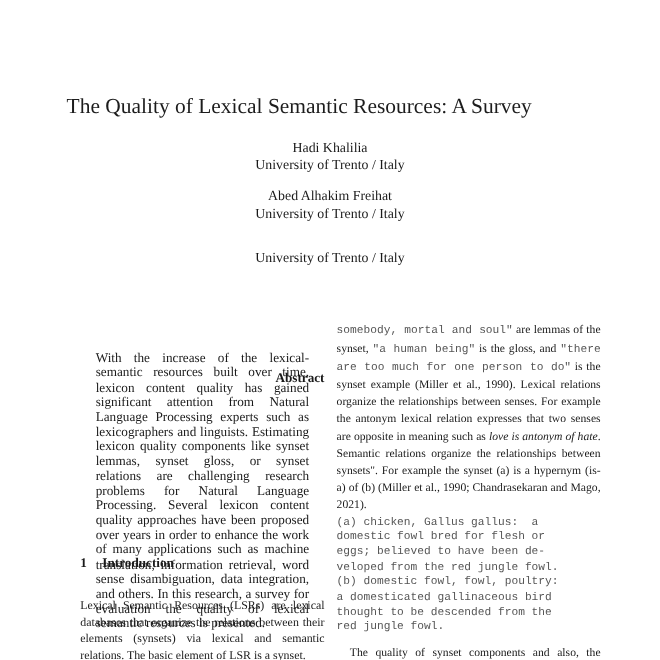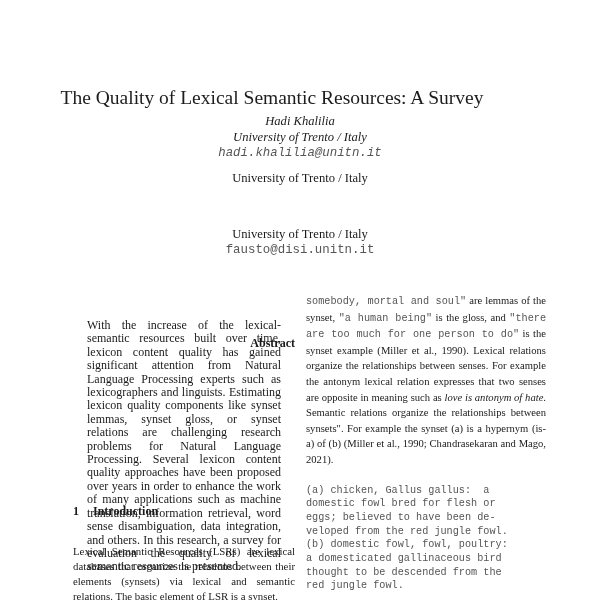--- a/index.html
+++ b/index.html
@@ -37,46 +37,45 @@
       font-size: 10.2px; line-height: 13.7px; white-space: pre; text-align: left;
     }
     .para2 { text-indent: 12px; }
     i { }
   </style>
 </head>
 <body>
 
 <div class="title">The Quality of Lexical Semantic Resources: A Survey</div>
 
-<div class="author" style="top:113px;font-style:italic;">
+<div class="author" style="top:126px;">
   <div class="name">Hadi Khalilia</div>
   <div class="aff">University of Trento / Italy</div>
-  <div class="email">hadi.khalilia@unitn.it</div>
 </div>
 <div class="author" style="top:170px;">
+  <div class="name">Abed Alhakim Freihat</div>
   <div class="aff">University of Trento / Italy</div>
 </div>
 <div class="author" style="top:226px;">
   <div class="aff">University of Trento / Italy</div>
-  <div class="email">fausto@disi.unitn.it</div>
 </div>
 
 <div class="abstract-head">Abstract</div>
 <div class="abstract-body">With the increase of the lexical-semantic resources built over time, lexicon content quality has gained significant attention from Natural Language Processing experts such as lexicographers and linguists. Estimating lexicon quality components like synset lemmas, synset gloss, or synset relations are challenging research problems for Natural Language Processing. Several lexicon content quality approaches have been proposed over years in order to enhance the work of many applications such as machine translation, information retrieval, word sense disambiguation, data integration, and others. In this research, a survey for evaluation the quality of lexical semantic resources is presented.</div>
 
 <div class="sec-head">
   <span class="num">1</span><span>Introduction</span>
 </div>
 <div class="col col-left intro">Lexical Semantic Resources (LSRs) are lexical databases that organize the relations between their elements (synsets) via lexical and semantic relations. The basic element of LSR is a synset.</div>
 
 <div class="col col-right" style="top:293px; width:240px; left:306px;">
   <div style="text-align:justify; line-height:15.6px; font-size:10.6px;">
     <span class="mono">somebody, mortal and soul"</span><span> are lemmas of the synset, </span><span class="mono">"a human being"</span><span> is the gloss, and </span><span class="mono">"there are too much for one person to do"</span><span> is the synset example (Miller et al., 1990). Lexical relations organize the relationships between senses. For example the antonym lexical relation expresses that two senses are opposite in meaning such as </span><i>love is antonym of hate</i><span>. Semantic relations organize the relationships between synsets". For example the synset (a) is a hypernym (is-a) of (b) (Miller et al., 1990; Chandrasekaran and Mago, 2021).</span>
   </div>
-  <div class="mono-block" style="margin-top:16px;">(a) chicken, Gallus gallus:  a
+  <div class="mono-block" style="margin-top:1px;">(a) chicken, Gallus gallus:  a
 domestic fowl bred for flesh or
 eggs; believed to have been de-
 veloped from the red jungle fowl.
 (b) domestic fowl, fowl, poultry:
 a domesticated gallinaceous bird
 thought to be descended from the
 red jungle fowl.</div>
   <div class="para2" style="margin-top:8px; font-size:10.6px; line-height:15px;">The quality of synset components and also, the quality of its lexical semantic relations are the main</div>
 </div>
 

